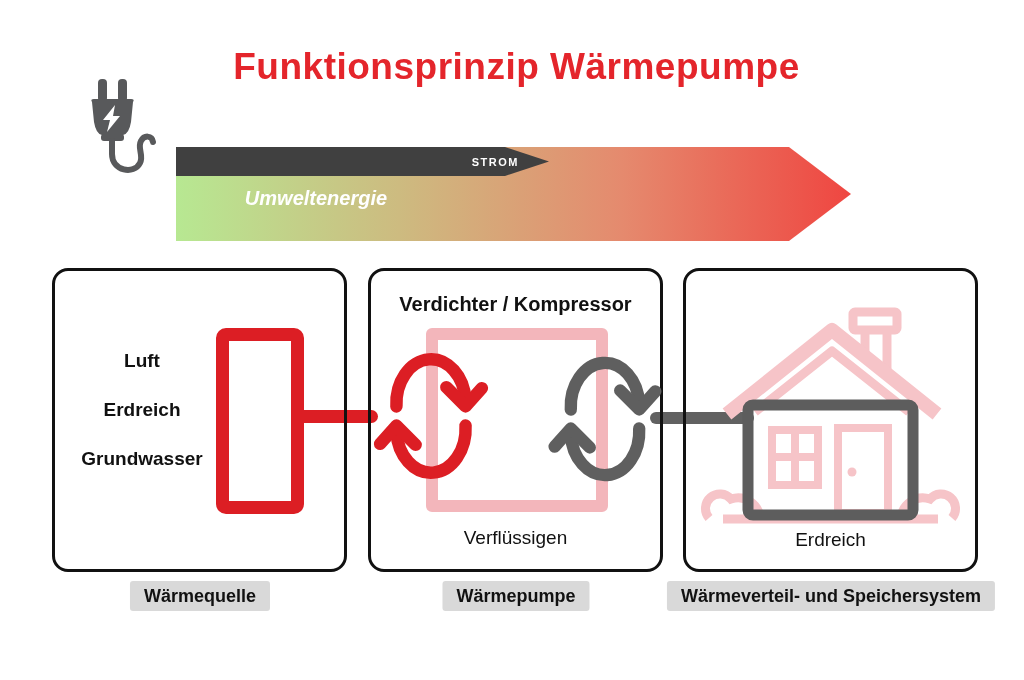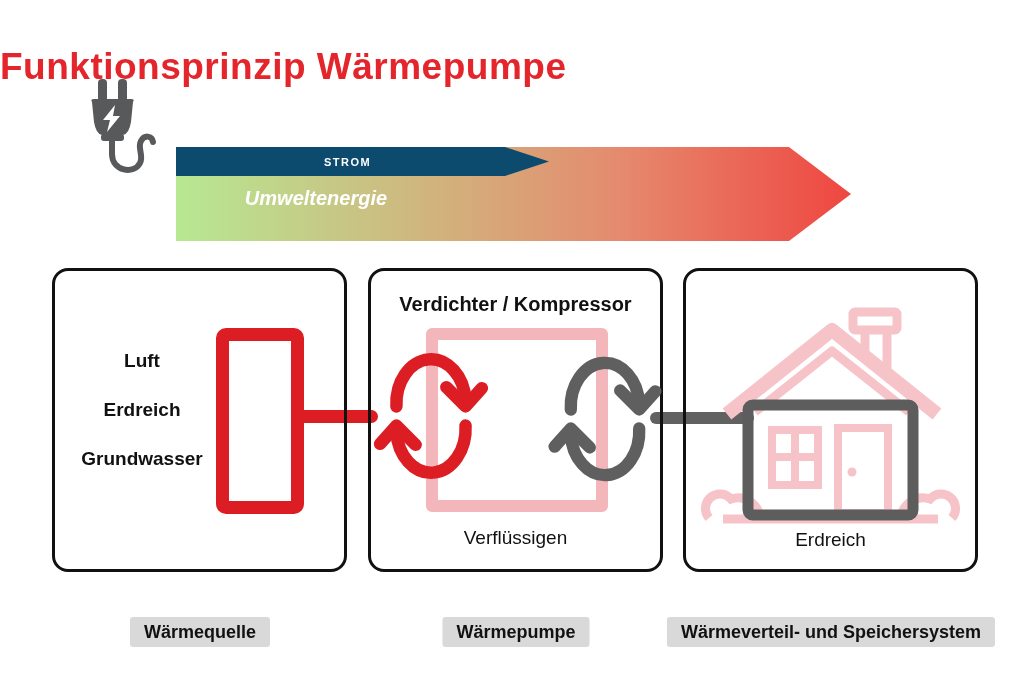--- a/index.html
+++ b/index.html
@@ -1,40 +1,40 @@
 <!DOCTYPE html>
 <html><head>
 <meta charset="utf-8">
 <style>
   html,body{margin:0;padding:0;background:#ffffff;}
   .canvas{
     position:relative;width:1024px;height:680px;background:#ffffff;overflow:hidden;
     font-family:"Liberation Sans","DejaVu Sans",sans-serif;
   }
   .title{
-    position:absolute;left:0;right:0;top:46px;text-align:left;
+    position:absolute;left:9px;right:0;top:46px;text-align:center;
     font-size:37px;font-weight:800;color:#e4252b;letter-spacing:.5px;
   }
   
   .grad-arrow{
     position:absolute;left:176px;top:147px;width:675px;height:94px;
     background:linear-gradient(90deg,#b7e892 0%,#cdbb80 33%,#e58a6e 66%,#ef4641 100%);
     clip-path:polygon(0 0,calc(100% - 62px) 0,100% 50%,calc(100% - 62px) 100%,0 100%);
   }
   .grad-arrow .flow-label{
     position:absolute;top:40px;width:200px;text-align:center;
     color:#ffffff;font-size:20px;font-weight:700;font-style:italic;
   }
   .flow-left{left:40px;}
   .flow-right{left:414px;}
   .strom-arrow{
     position:absolute;left:176px;top:147px;width:373px;height:29px;
-    background:#0c4a6e;
+    background:#404040;
     clip-path:polygon(0 0,calc(100% - 44px) 0,100% 50%,calc(100% - 44px) 100%,0 100%);
-    display:flex;align-items:center;justify-content:center;
+    display:flex;align-items:center;justify-content:flex-end;
   }
   .strom-arrow span{
     color:#ffffff;font-size:11px;font-weight:700;letter-spacing:1.5px;
     padding-right:30px;
   }
   
   .pipe{position:absolute;border-radius:7px;}
   .pipe-red{left:298px;top:410px;width:80px;height:13px;background:#dc1e24;}
   .pipe-gray{left:650px;top:412px;width:104px;height:12px;background:#616161;}
   
@@ -68,21 +68,21 @@
   .heiz{left:683px;top:529px;}
   .cycle{position:absolute;overflow:visible;}
   .cycle-red{left:383px;top:357px;}
   .cycle-gray{left:557px;top:362px;}
   .house-svg{position:absolute;left:703px;top:308px;overflow:visible;}
   .plug-svg{position:absolute;left:84px;top:78px;overflow:visible;}
   
   .pill{
     position:absolute;top:581px;height:30px;line-height:30px;transform:translateX(-50%);
     background:#d9d9d9;border-radius:3px;padding:0 14px;white-space:nowrap;
-    font-size:18px;font-weight:700;color:#111111;margin-top:36px;
+    font-size:18px;font-weight:700;color:#111111;
   }
   .pill1{left:200px;} .pill2{left:516px;} .pill3{left:831px;}
 </style>
 </head>
 <body>
 
 <div class="canvas">
 
   <div class="title">Funktionsprinzip Wärmepumpe</div>
 

